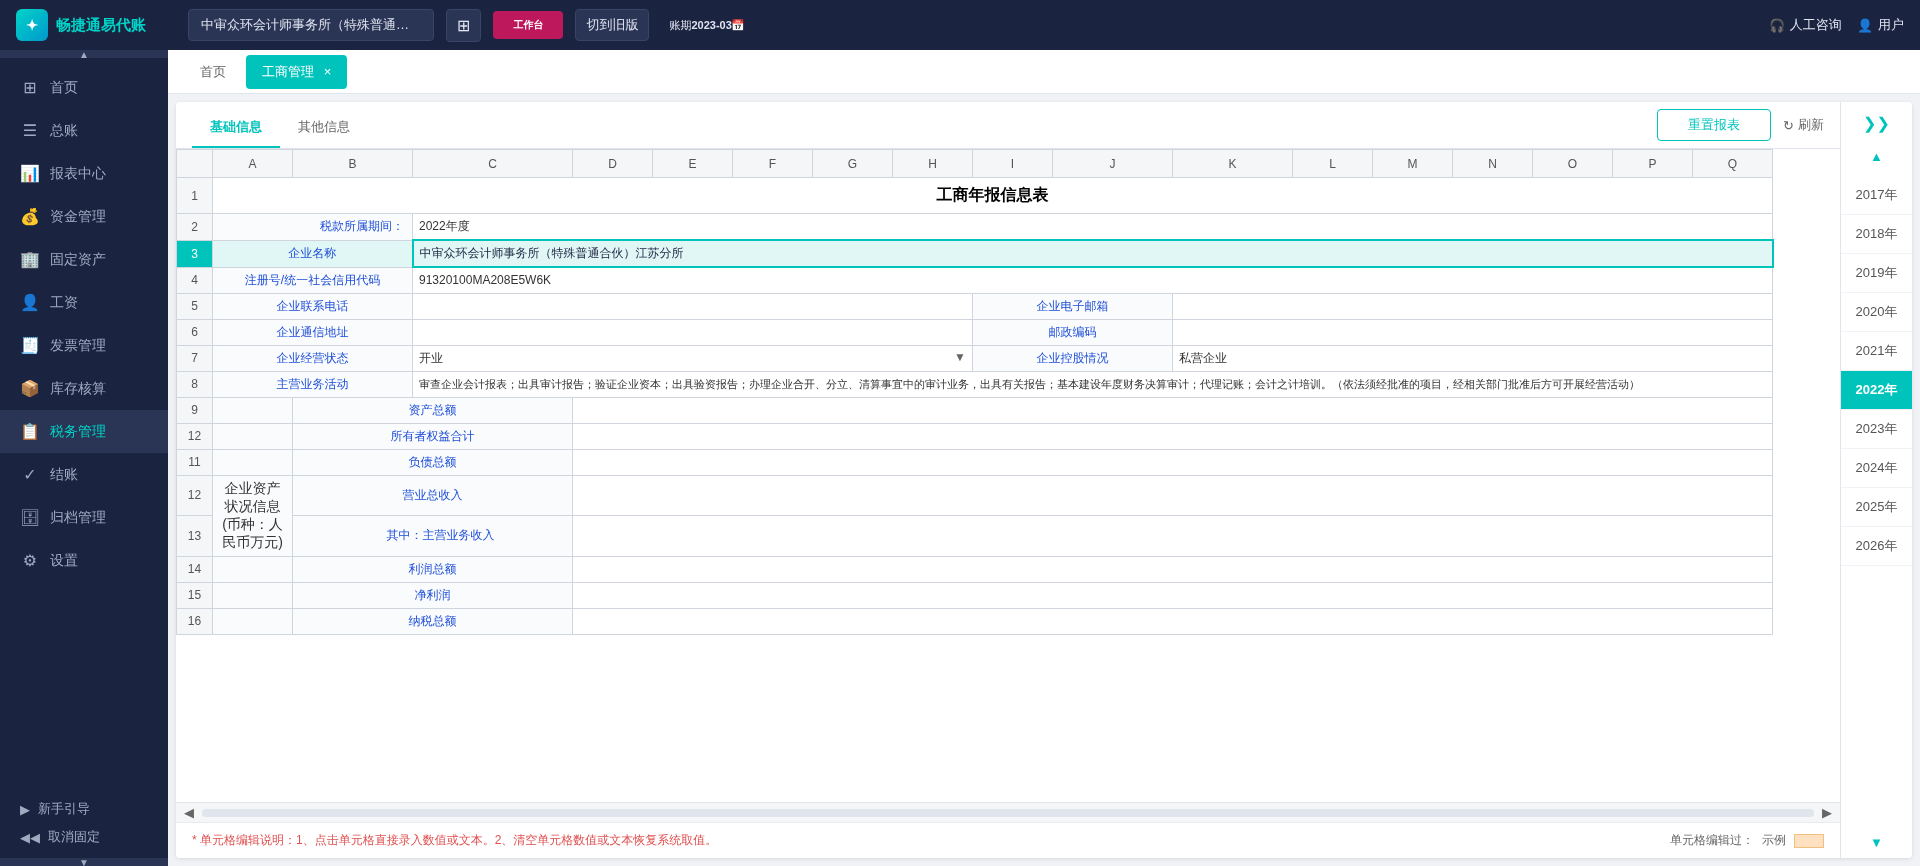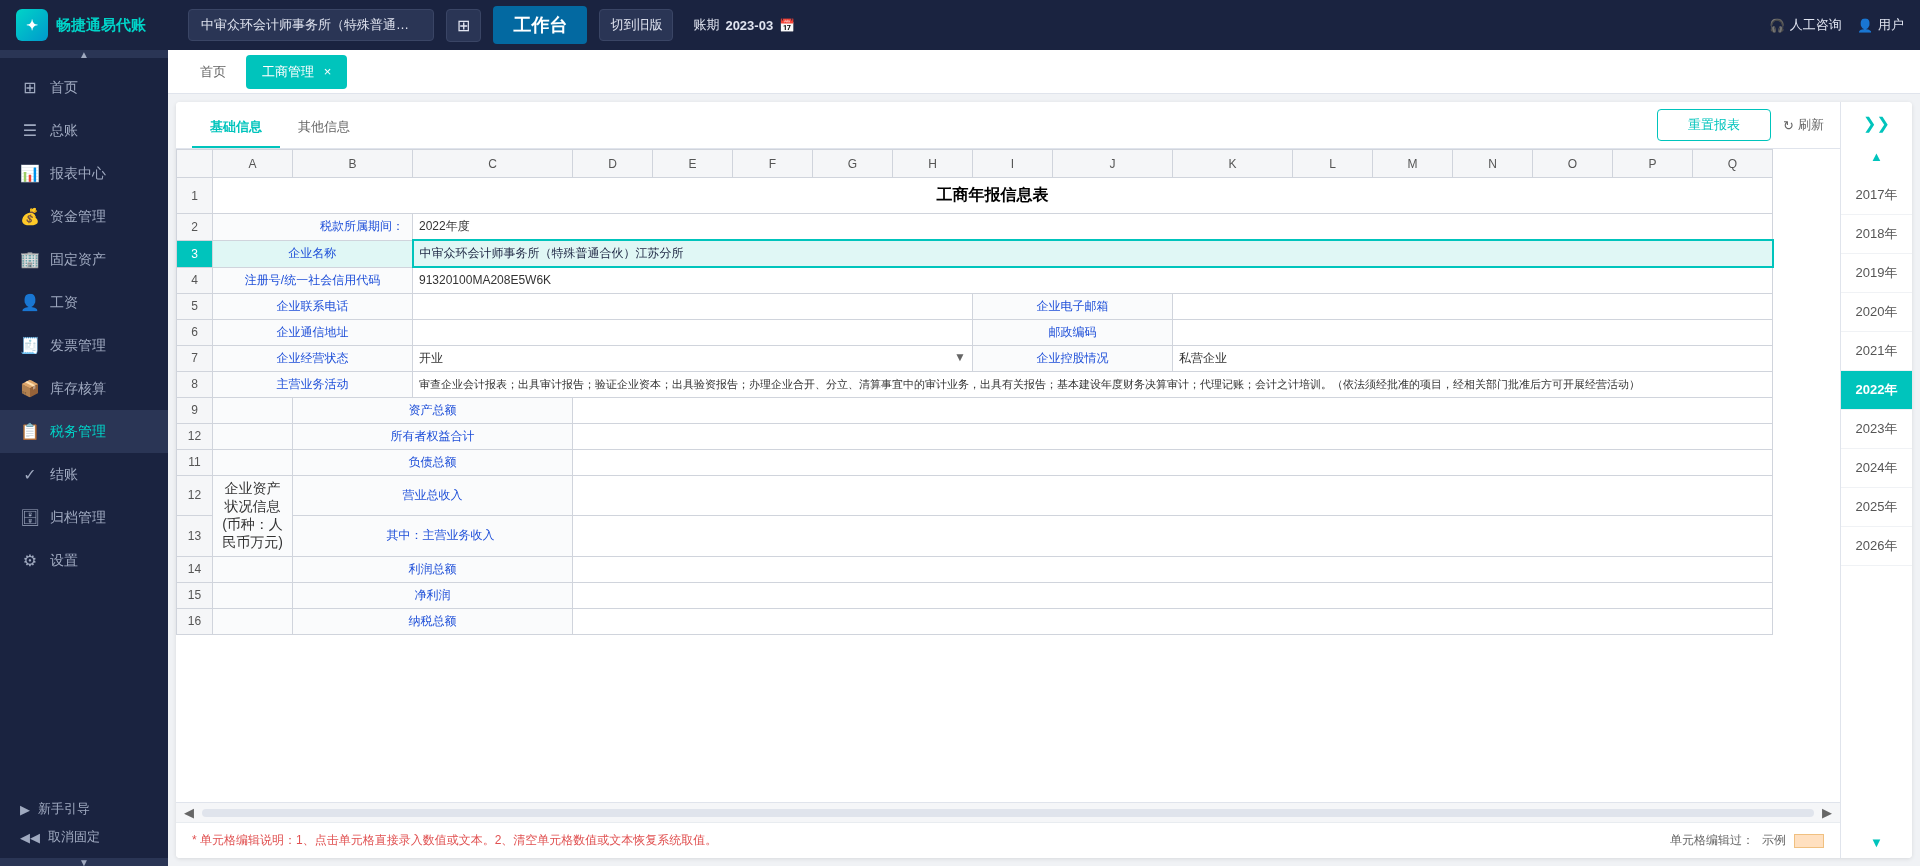--- a/index.html
+++ b/index.html
@@ -5,22 +5,22 @@
     * { box-sizing: border-box; margin: 0; padding: 0; }
     body { font-family: 'Microsoft YaHei', Arial, sans-serif; font-size: 13px; background: #f0f2f5; width: 1920px; height: 866px; overflow: hidden; display: flex; flex-direction: column; }
 
     
     .top-bar { height: 50px; background: #1a2340; display: flex; align-items: center; padding: 0 16px; gap: 12px; flex-shrink: 0; }
     .logo-area { display: flex; align-items: center; gap: 8px; color: #00d4c8; font-size: 15px; font-weight: bold; width: 160px; }
     .logo-icon { width: 32px; height: 32px; background: linear-gradient(135deg, #00d4c8, #0099cc); border-radius: 6px; display: flex; align-items: center; justify-content: center; color: white; font-size: 14px; }
     .company-selector { background: #2a3555; border: 1px solid #3a4565; color: #e0e4f0; padding: 6px 12px; border-radius: 4px; display: flex; align-items: center; gap: 8px; cursor: pointer; font-size: 13px; }
     .company-selector span { max-width: 220px; overflow: hidden; text-overflow: ellipsis; white-space: nowrap; }
     .top-btn { background: #2a3555; border: 1px solid #3a4565; color: #e0e4f0; padding: 6px 10px; border-radius: 4px; cursor: pointer; font-size: 13px; }
-    .workbench-btn { background: #0369a1; border: none; color: white; padding: 7px 20px; border-radius: 4px; cursor: pointer; font-size: 18px; font-weight: bold; }
-    .period-area { color: #e0e4f0; font-size: 13px; display: flex; align-items: center; gap: 6px; margin-left: 8px; }
+    .workbench-btn { background: #be185d; border: none; color: white; padding: 7px 20px; border-radius: 4px; cursor: pointer; font-size: 10px; font-weight: bold; }
+    .period-area { color: #e0e4f0; font-size: 11px; display: flex; align-items: center; margin-left: 8px; }
     .top-right { margin-left: auto; display: flex; align-items: center; gap: 16px; color: #e0e4f0; font-size: 13px; }
     .top-right-item { display: flex; align-items: center; gap: 4px; cursor: pointer; }
 
     
     .main-layout { display: flex; flex: 1; overflow: hidden; }
 
     
     .sidebar { width: 168px; background: #1a2340; display: flex; flex-direction: column; flex-shrink: 0; }
     .sidebar-nav { flex: 1; padding: 8px 0; }
     .sidebar-item { display: flex; align-items: center; gap: 10px; padding: 12px 20px; color: #a0aac0; cursor: pointer; font-size: 14px; }

